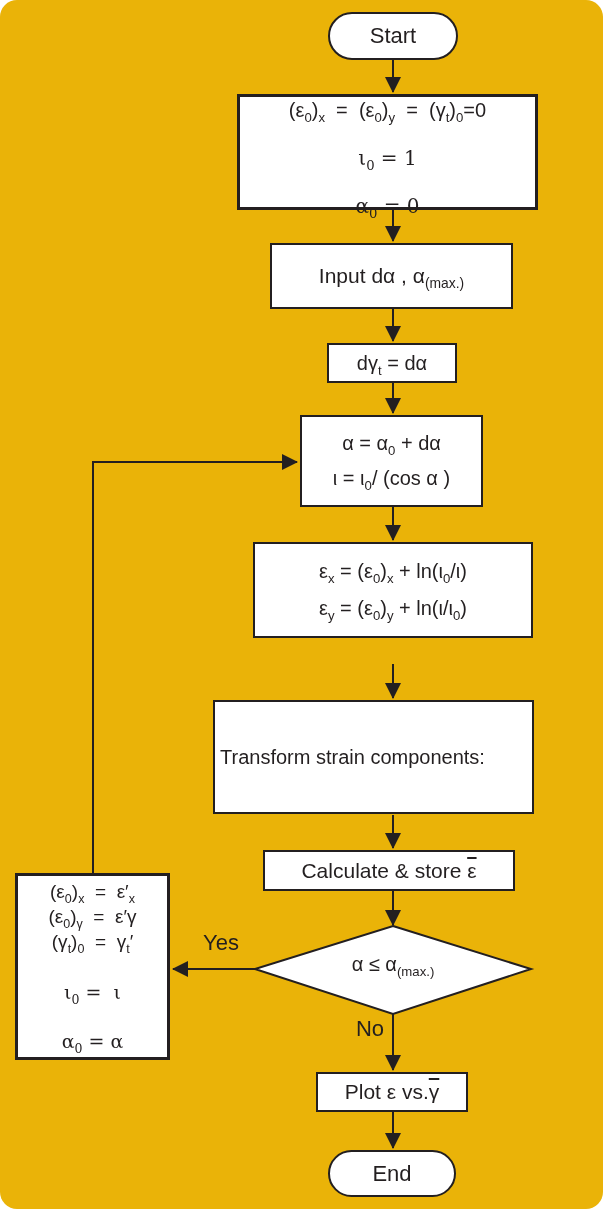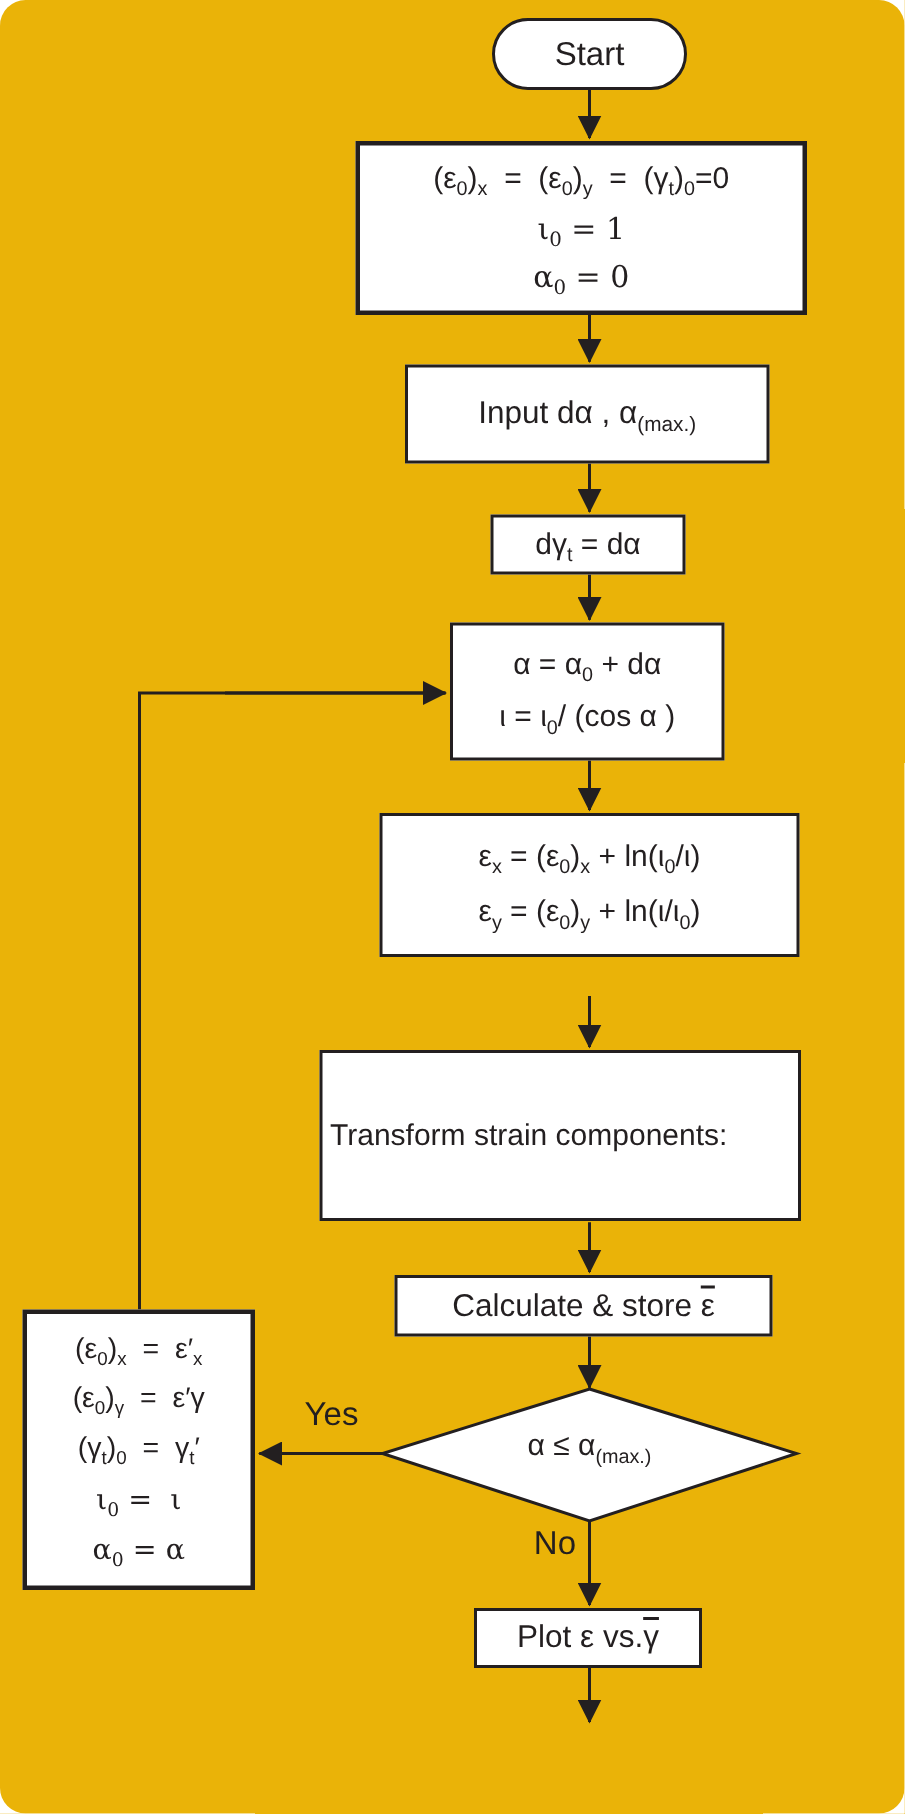--- a/index.html
+++ b/index.html
@@ -10,21 +10,21 @@
   .canvas svg.connectors { position:absolute; left:0; top:0; width:603px; height:1209px; }
   .box {
     position:absolute; box-sizing:border-box; background:#ffffff;
     border:2px solid #231f20; display:flex; flex-direction:column;
     align-items:center; justify-content:space-evenly; text-align:center;
     font-size:20px; padding:2px;
   }
   .terminal { border-radius:26px; justify-content:center; font-size:22px; }
   .thick { border-width:3px; }
   .line { width:100%; }
-  .fser { font-family:"DejaVu Serif", serif; }
+  .fser { font-family:"DejaVu Serif", serif;margin-top:24px; }
   .left-top { text-align:left; padding-left:6px; }
   sub { font-size:66%; line-height:0; }
   .ov { text-decoration:overline; }
   .label { position:absolute; font-size:22px; background:transparent; }
   .diamond-label { position:absolute; text-align:center; font-size:20px; }
 </style>
 </head>
 <body>
 
 <div class="canvas">
@@ -113,14 +113,17 @@
     <div class="line">(ε<sub>0</sub>)<sub>γ</sub>&nbsp; =&nbsp; ε′γ</div>
     <div class="line">(γ<sub>t</sub>)<sub>0</sub>&nbsp; =&nbsp; γ<sub>t</sub>′</div>
     <div class="line fser">ι<sub>0</sub> =&nbsp; ι</div>
     <div class="line fser">α<sub>0</sub> = α</div>
   </div>
 
   <div class="box" style="left:316px; top:1072px; width:152px; height:40px; font-size:21px;">
     <div class="line">Plot ε vs.<span class="ov">γ</span></div>
   </div>
 
+  <div class="box terminal" style="left:328px; top:1150px; width:128px; height:47px;">
+    <div class="line">End</div>
+  </div>
 
 </div>
 
 </body></html>

